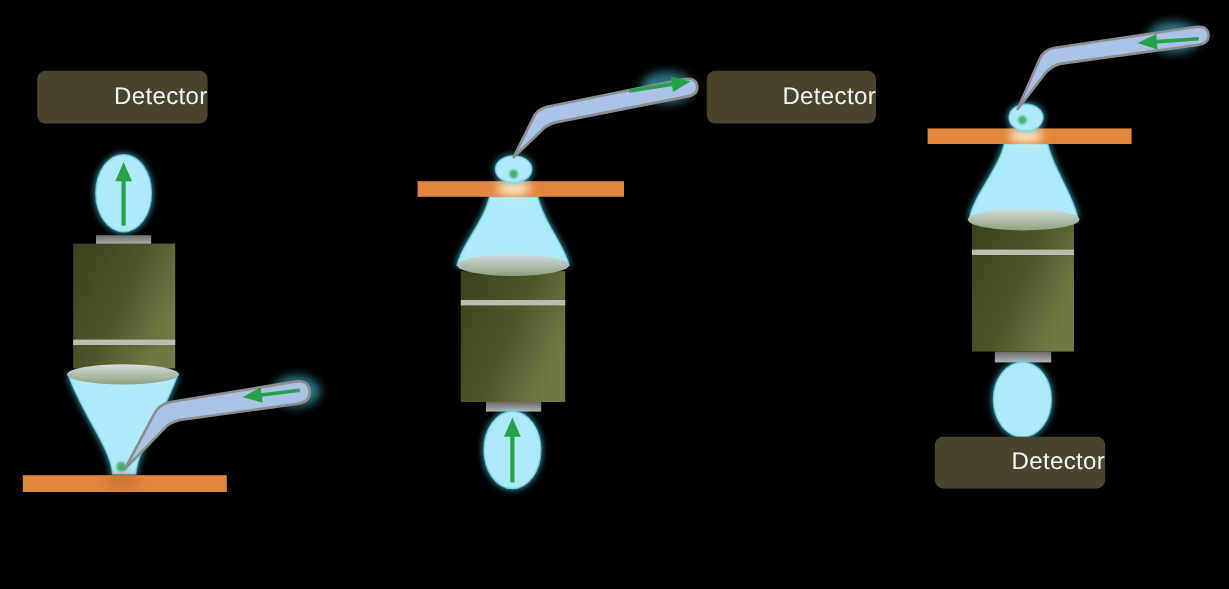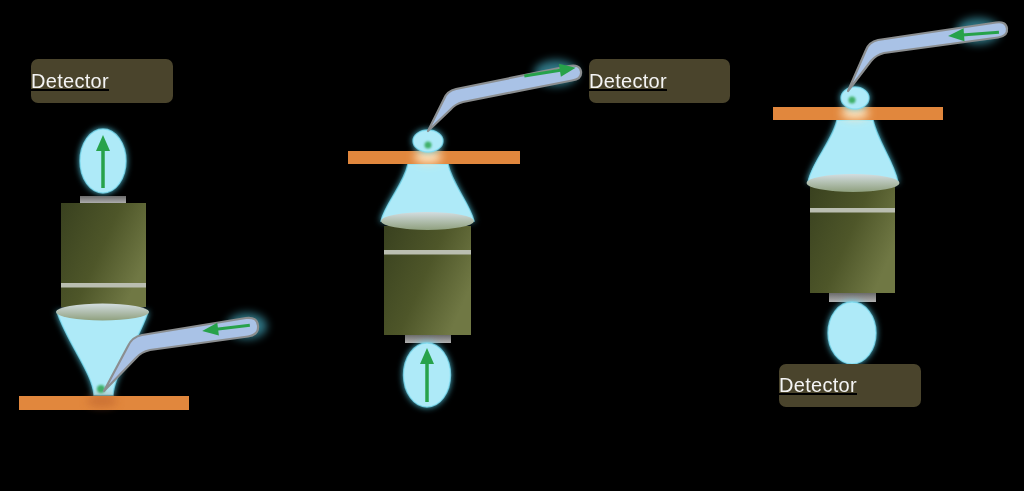--- a/index.html
+++ b/index.html
@@ -1,20 +1,20 @@
 <!DOCTYPE html>
 <html><head>
 <meta charset="utf-8">
 <style>
   html,body{margin:0;padding:0;background:#000;}
   .canvas{position:relative;width:1024px;height:491px;background:#000;overflow:hidden;
           font-family:"Liberation Sans", sans-serif;}
   .canvas svg{position:absolute;left:0;top:0;}
   .detector-box{position:absolute;width:142px;height:44px;background:#4a442c;border-radius:7px;
-                display:flex;align-items:center;justify-content:flex-start;text-decoration:underline;}
+                display:flex;align-items:center;justify-content:flex-end;}
   .detector-box span{color:#f4f4f4;font-size:20px;letter-spacing:.3px;}
   #det-left{left:31px;top:59px;}
   #det-mid{left:589px;top:59px;width:141px;}
   #det-right{left:779px;top:364px;height:43px;}
   .pipette{stroke:#8b8e90;stroke-width:2.2;stroke-linejoin:round;}
   .cyan{stroke:#7edef3;stroke-width:1.4;stroke-opacity:.75;filter:url(#cyanGlow);}
   .lens{stroke:none;}
   .arrow-line{stroke-width:3.5;stroke-linecap:butt;}
   .guide-arrow-line{stroke-width:3;}
   .dot{filter:url(#blurDot);opacity:.9;}

